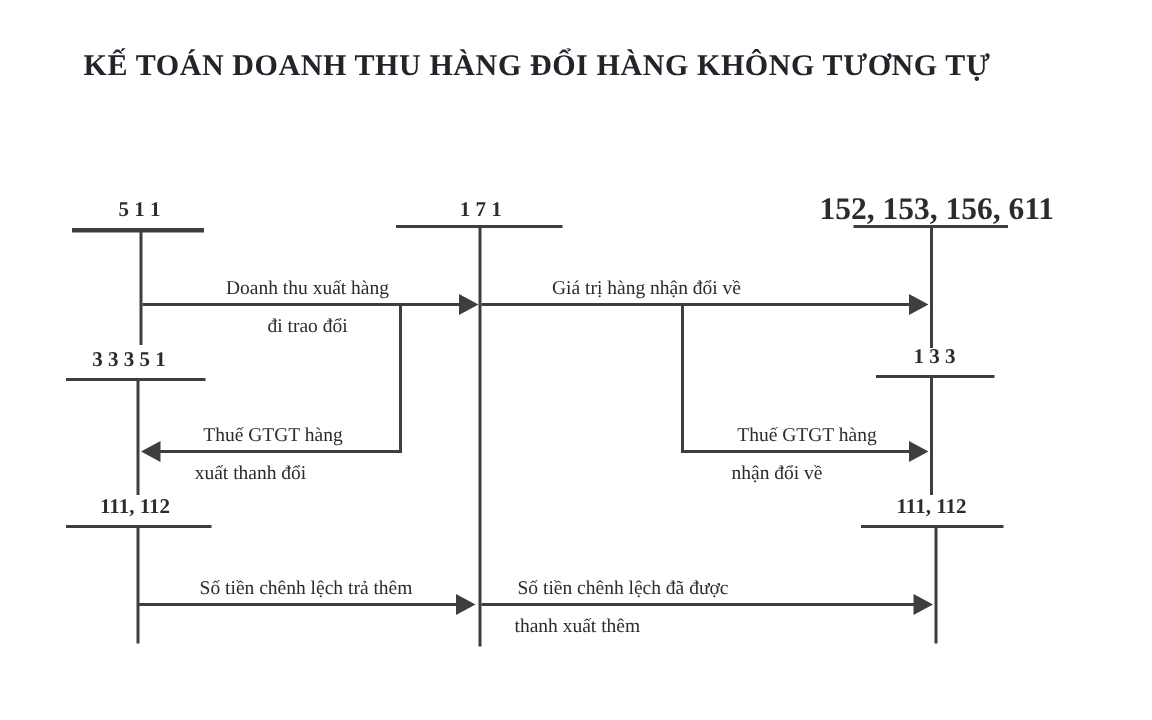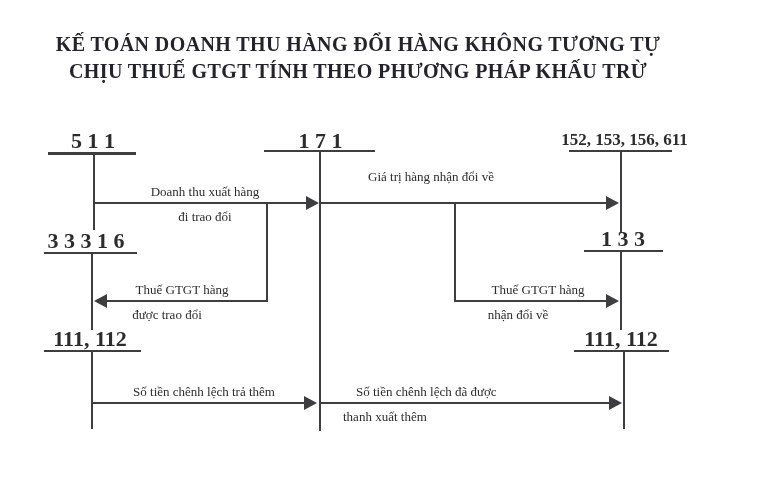--- a/index.html
+++ b/index.html
@@ -23,27 +23,27 @@
     font-weight: bold;
     font-size: 20px;
     line-height: 24px;
     letter-spacing: 0.4px;
     color: var(--title-text, #23232c);
     white-space: nowrap;
   }
   .acct-label {
     position: absolute;
     font-weight: bold;
-    font-size: 22px;
+    font-size: 14px;
     line-height: 21px;
     color: var(--diagram-text, #1f1f1f);
     text-align: center;
     white-space: nowrap;
   }
-  .acct-label.small { font-size: 17px; }
+  .acct-label.small { font-size: 21px; }
   .hline, .vline, .shaft {
     position: absolute;
     background: var(--line, #3e3e40);
   }
   .flow-label {
     position: absolute;
     font-size: 13px;
     line-height: 20px;
     color: var(--diagram-text, #2d2d2d);
     text-align: center;
@@ -64,73 +64,72 @@
     border-bottom: 7px solid transparent;
     border-right: 13px solid var(--line, #1d1d1d);
   }
 </style>
 </head>
 <body>
 
 <div class="canvas">
 
   <div class="title-line" style="top:32px;">KẾ TOÁN DOANH THU HÀNG ĐỔI HÀNG KHÔNG TƯƠNG TỰ</div>
-  <div class="title-line" style="top:59px;">CHỊU THUẾ GTGT TÍNH THEO PHƯƠNG PHÁP KHẤU TRỪ</div>
 
   <div class="acct-label" style="left:48px;top:130px;width:90px;">5 1 1</div>
   <div class="hline" style="left:48px;top:152px;width:88px;height:3px;"></div>
   <div class="vline" style="left:93px;top:152px;width:2px;height:78px;"></div>
 
   <div class="acct-label" style="left:283px;top:130px;width:75px;">1 7 1</div>
   <div class="hline" style="left:264px;top:150px;width:111px;height:2px;"></div>
   <div class="vline" style="left:319px;top:150px;width:2px;height:281px;"></div>
 
   <div class="acct-label small" style="left:542px;top:129px;width:165px;">152, 153, 156, 611</div>
   <div class="hline" style="left:569px;top:150px;width:103px;height:2px;"></div>
   <div class="vline" style="left:620px;top:150px;width:2px;height:82px;"></div>
 
-  <div class="acct-label" style="left:36px;top:230px;width:100px;">3 3 3 1 6</div>
+  <div class="acct-label" style="left:36px;top:230px;width:100px;">3 3 3 5 1</div>
   <div class="hline" style="left:44px;top:252px;width:93px;height:2px;"></div>
   <div class="vline" style="left:91px;top:252px;width:2px;height:78px;"></div>
 
   <div class="acct-label" style="left:584px;top:228px;width:78px;">1 3 3</div>
   <div class="hline" style="left:584px;top:250px;width:79px;height:2px;"></div>
   <div class="vline" style="left:620px;top:250px;width:2px;height:80px;"></div>
 
   <div class="acct-label" style="left:40px;top:328px;width:100px;">111, 112</div>
   <div class="hline" style="left:44px;top:350px;width:97px;height:2px;"></div>
   <div class="vline" style="left:91px;top:350px;width:2px;height:79px;"></div>
 
   <div class="acct-label" style="left:571px;top:328px;width:100px;">111, 112</div>
   <div class="hline" style="left:574px;top:350px;width:95px;height:2px;"></div>
   <div class="vline" style="left:623px;top:350px;width:2px;height:79px;"></div>
 
   <div class="flow-label" style="left:115px;top:182px;width:180px;">Doanh thu xuất hàng</div>
   <div class="shaft" style="left:95px;top:202px;width:211px;height:2px;"></div>
   <div class="arrowhead-r" style="left:306px;top:196px;"></div>
   <div class="flow-label" style="left:115px;top:207px;width:180px;">đi trao đổi</div>
 
-  <div class="flow-label" style="left:336px;top:167px;width:190px;">Giá trị hàng nhận đổi về</div>
+  <div class="flow-label" style="left:336px;top:182px;width:190px;">Giá trị hàng nhận đổi về</div>
   <div class="shaft" style="left:321px;top:202px;width:287px;height:2px;"></div>
   <div class="arrowhead-r" style="left:606px;top:196px;"></div>
 
   <div class="vline" style="left:266px;top:203px;width:2px;height:99px;"></div>
   <div class="flow-label" style="left:112px;top:280px;width:140px;">Thuế GTGT hàng</div>
   <div class="arrowhead-l" style="left:94px;top:294px;"></div>
   <div class="shaft" style="left:106px;top:300px;width:162px;height:2px;"></div>
-  <div class="flow-label" style="left:97px;top:305px;width:140px;">được trao đổi</div>
+  <div class="flow-label" style="left:97px;top:305px;width:140px;">xuất thanh đổi</div>
 
   <div class="vline" style="left:454px;top:203px;width:2px;height:99px;"></div>
   <div class="flow-label" style="left:468px;top:280px;width:140px;">Thuế GTGT hàng</div>
   <div class="shaft" style="left:454px;top:300px;width:153px;height:2px;"></div>
   <div class="arrowhead-r" style="left:606px;top:294px;"></div>
   <div class="flow-label" style="left:100px;top:382px;width:208px;">Số tiền chênh lệch trả thêm</div>
 
   <div class="flow-label" style="left:448px;top:305px;width:140px;">nhận đổi về</div>
   <div class="shaft" style="left:92px;top:402px;width:213px;height:2px;"></div>
   <div class="arrowhead-r" style="left:304px;top:396px;"></div>
 
-  <div class="flow-label left-align" style="left:356px;top:382px;width:235px;">Số tiền chênh lệch đã được</div>
+  <div class="flow-label left-align" style="left:345px;top:382px;width:235px;">Số tiền chênh lệch đã được</div>
   <div class="shaft" style="left:321px;top:402px;width:289px;height:2px;"></div>
   <div class="arrowhead-r" style="left:609px;top:396px;"></div>
   <div class="flow-label left-align" style="left:343px;top:407px;width:235px;">thanh xuất thêm</div>
 
 </div>
 
 </body></html>

